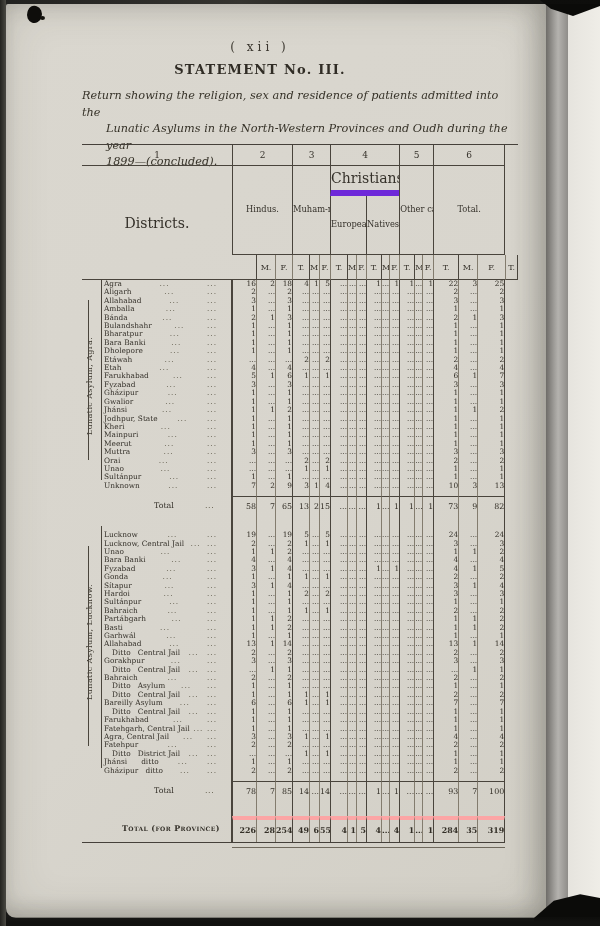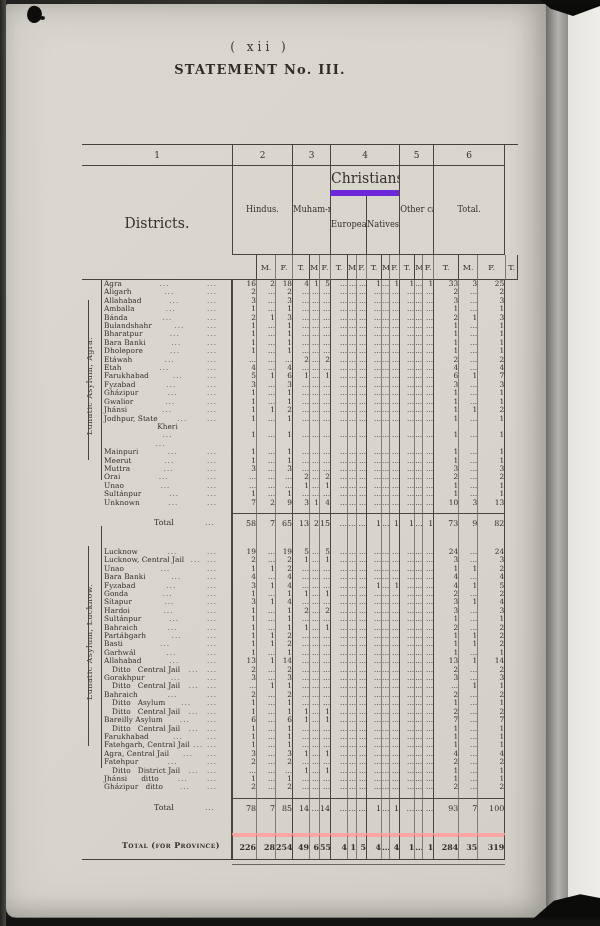--- a/index.html
+++ b/index.html
@@ -85,20 +85,25 @@
   <div class="corner-tr"></div>
   <div class="corner-br"></div>
   <div class="edge-bottom"></div>
   <div class="edge-top"></div>
   <div class="edge-left"></div>
   <div class="ink-blot"></div>
   <div class="ink-blot2"></div>
 
   <div id="pagenum">(  xii  )</div>
   <div id="doc-title">STATEMENT No. III.</div>
+  <div id="subtitle">
+    <div class="s1">Return showing the religion, sex and residence of patients admitted into the</div>
+    <div class="s2">Lunatic Asylums in the North-Western Provinces and Oudh during the year</div>
+    <div class="s3">1899—(concluded).</div>
+  </div>
 
   <div class="rot-label" id="rot1">Lunatic Asylum, Agra.</div>
   <div class="rot-label" id="rot2">Lunatic Asylum, Lucknow.</div>
   <div class="brace" id="brace1"></div>
   <div class="brace" id="brace2"></div>
   <div class="rot-rule" id="rrule1"></div>
   <div class="rot-rule" id="rrule2"></div>
 
   <div id="tblwrap">
     <table class="t">
@@ -183,21 +188,21 @@
             <td class="nc vl">5</td>
             <td class="nc gs">...</td>
             <td class="nc vl">...</td>
             <td class="nc vl">...</td>
             <td class="nc gs">1</td>
             <td class="nc vl">...</td>
             <td class="nc vl">1</td>
             <td class="nc gs">1</td>
             <td class="nc vl">...</td>
             <td class="nc vl">1</td>
-            <td class="nc gs">33</td>
+            <td class="nc gs">22</td>
             <td class="nc vl">3</td>
             <td class="nc vl re">25</td>
           </tr>
           <tr class="dr">
             <td class="dc dcb">
               <div class="dflex" style="padding-left: 22px;">
                 <span class="dn">Aligarh</span>
                 <span class="ld">...</span>
                 <span class="ld2">...</span>
               </div>
@@ -621,21 +626,21 @@
             <td class="nc vl">...</td>
             <td class="nc gs">...</td>
             <td class="nc vl">...</td>
             <td class="nc vl">...</td>
             <td class="nc gs">1</td>
             <td class="nc vl">...</td>
             <td class="nc vl re">1</td>
           </tr>
           <tr class="dr">
             <td class="dc dcb">
-              <div class="dflex" style="padding-left: 22px; flex-direction: column;">
+              <div class="dflex" style="padding-left: 22px;">
                 <span class="dn">Kheri</span>
                 <span class="ld">...</span>
                 <span class="ld2">...</span>
               </div>
             </td>
             <td class="nc gs">1</td>
             <td class="nc vl">...</td>
             <td class="nc vl">1</td>
             <td class="nc gs">...</td>
             <td class="nc vl">...</td>

